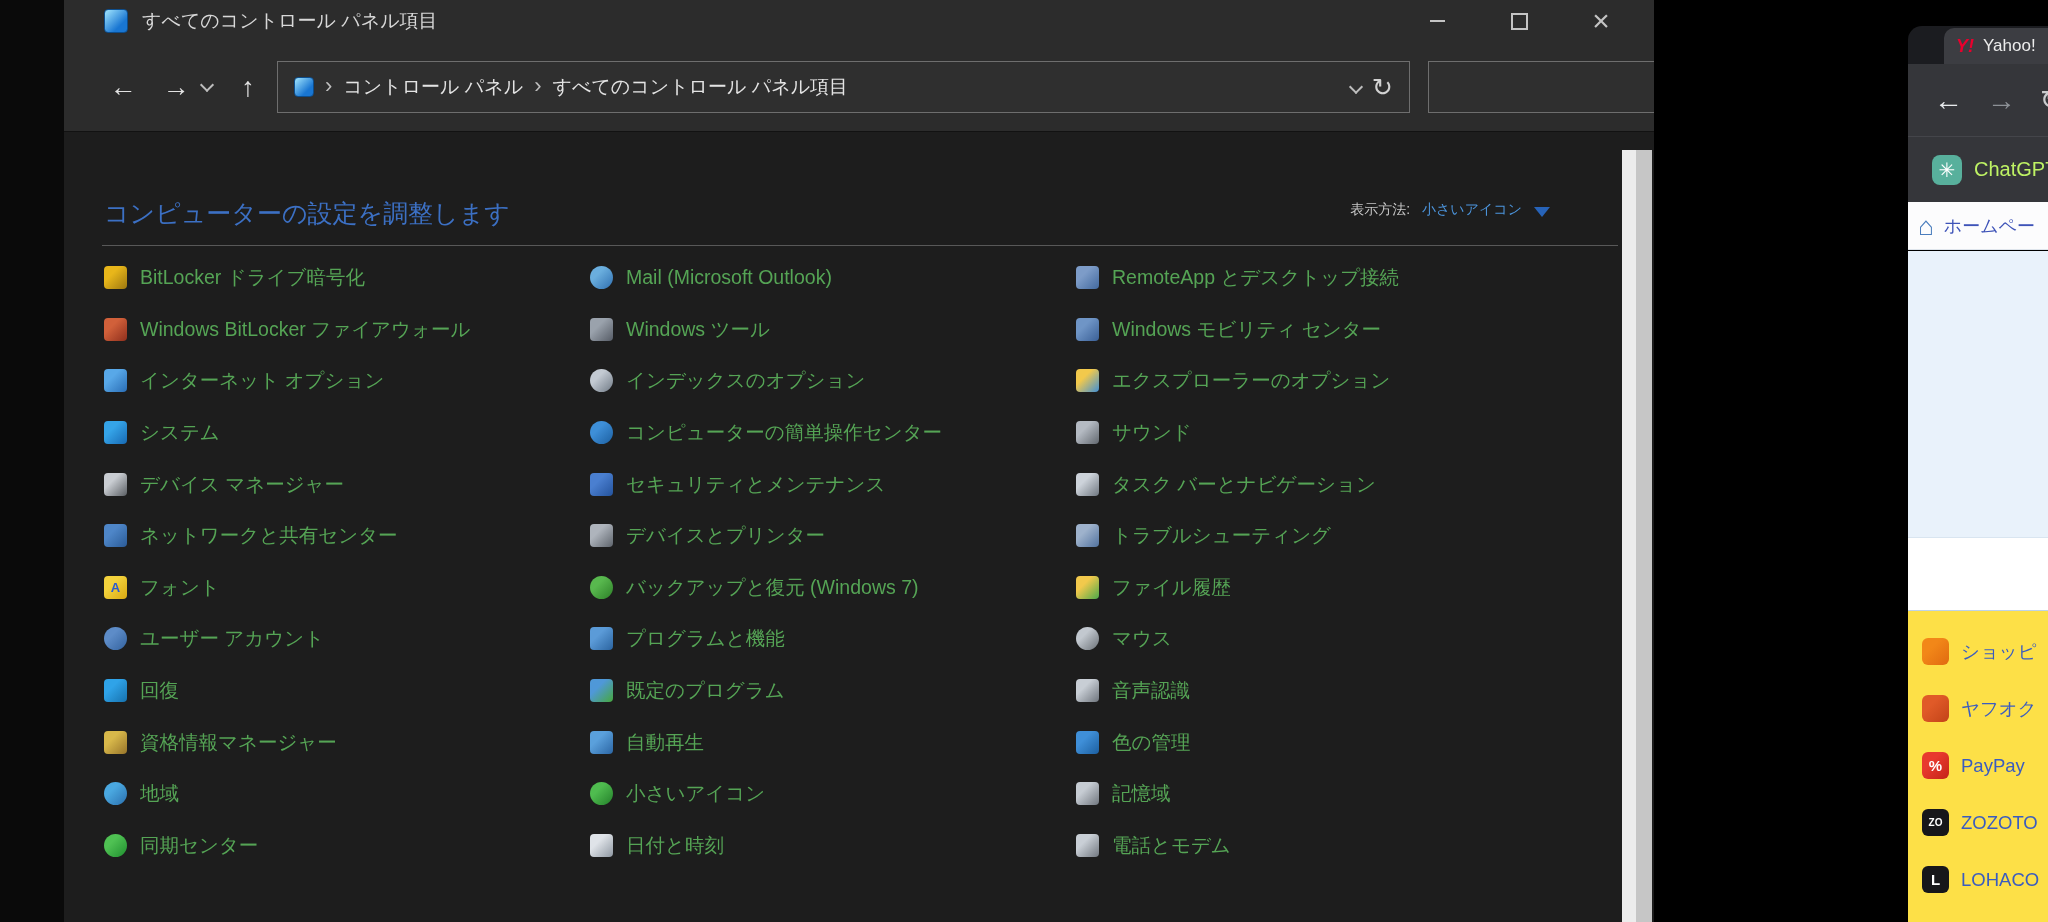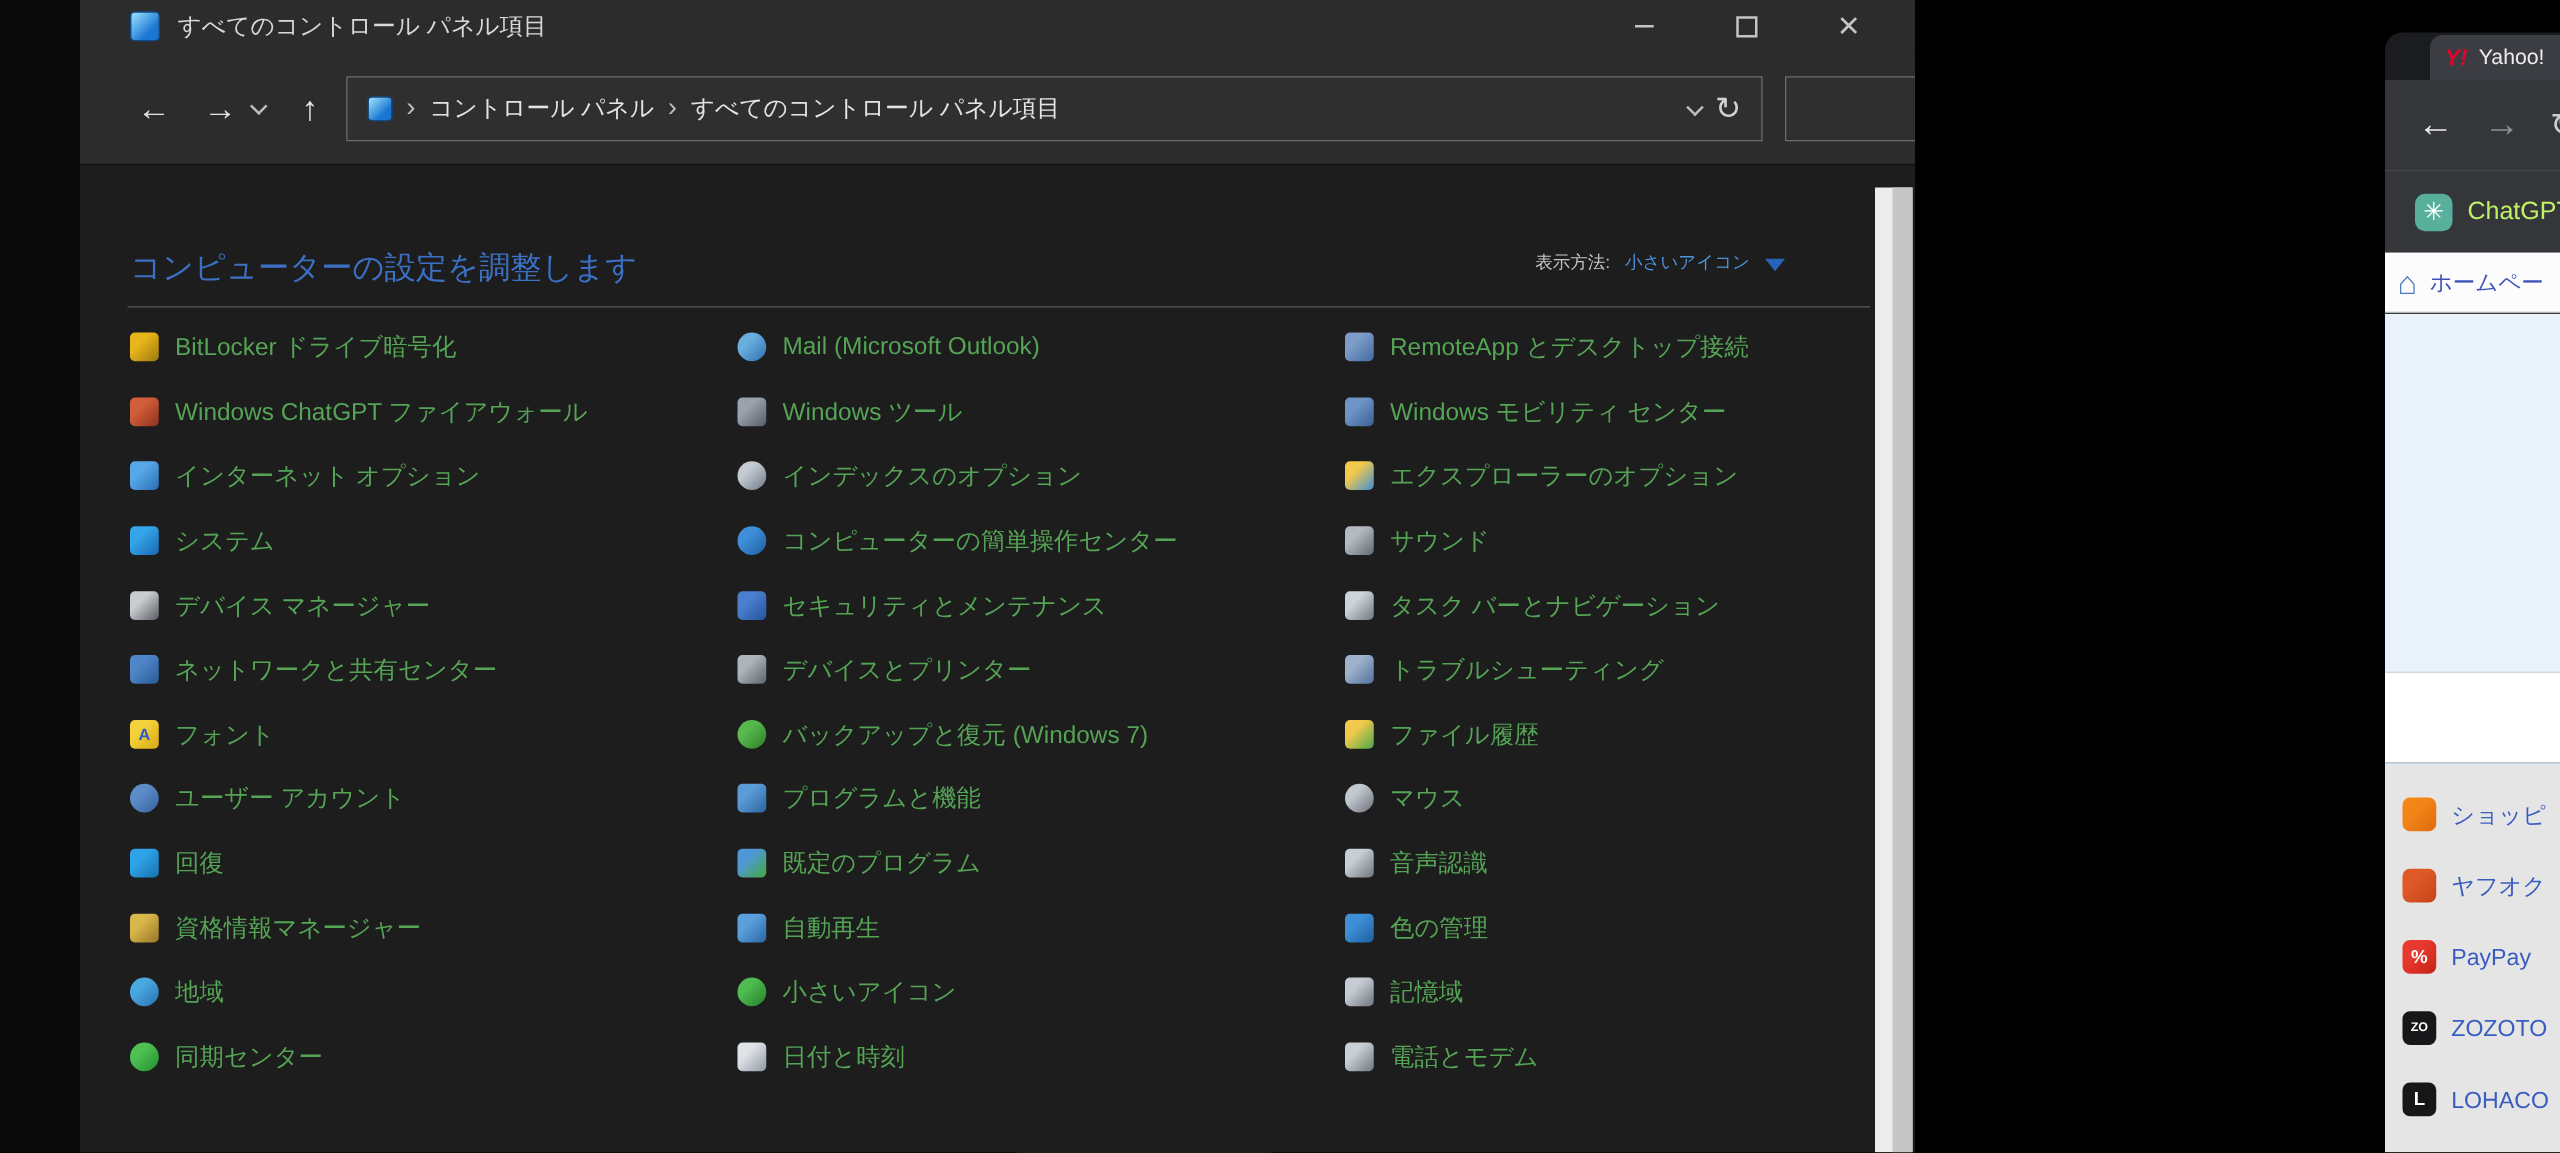--- a/index.html
+++ b/index.html
@@ -4,21 +4,21 @@
 <style>
   *{margin:0;padding:0;box-sizing:border-box}
   html,body{width:2048px;height:922px;overflow:hidden;background:#000;
     font-family:"Liberation Sans","DejaVu Sans",sans-serif}
   body{position:relative}
 
   
   #left-strip{position:absolute;left:0;top:0;width:64px;height:922px;background:#0a0a0a}
 
   
-  #main{position:absolute;left:64px;top:0;width:1468px;height:922px;background:var(--content-bg);overflow:hidden}
+  #main{position:absolute;left:64px;top:0;width:1590px;height:922px;background:var(--content-bg);overflow:hidden}
 
   .titlebar{position:absolute;left:0;top:0;right:0;height:42px;background:var(--chrome-bg);display:flex;align-items:center}
   .app-icon{width:24px;height:24px;margin-left:40px;border-radius:4px;
     background:linear-gradient(135deg,#8ed6f8 10%,#1976d2 70%);border:1px solid #0d4d8c;flex:0 0 auto}
   .title{margin-left:14px;color:#d8d8d8;font-size:19px;white-space:nowrap}
   .win-controls{position:absolute;right:24px;top:0;height:42px;display:flex;align-items:center}
   .wc{width:58px;height:42px;display:flex;align-items:center;justify-content:center;margin-left:24px}
   .wc-min::after{content:"";width:15px;height:2px;background:#c4c4c4}
   .wc-max::after{content:"";width:13px;height:13px;border:2px solid #c4c4c4}
   .wc-close::after{content:"×";color:#c4c4c4;font-size:30px;line-height:30px}
@@ -76,21 +76,21 @@
     border-top:1px solid #44454a;display:flex;align-items:center;gap:12px;padding-left:24px;white-space:nowrap}
   .gpt-icon{width:30px;height:30px;border-radius:8px;background:var(--chatgpt-teal);color:#fff;
     display:inline-flex;align-items:center;justify-content:center;font-size:20px;flex:0 0 auto}
   .bm-label{color:#bef264;font-size:20px}
   .home-row{position:absolute;top:202px;left:0;right:0;height:48px;background:#fcfcfd;
     border-bottom:1px solid #dfe5ec;display:flex;align-items:center;gap:10px;padding-left:10px;white-space:nowrap;overflow:hidden}
   .home-glyph{color:#4a7dbd;font-size:26px;line-height:1}
   .home-label{color:#3e53b8;font-size:18px}
   .band-blue1{position:absolute;top:251px;left:0;right:0;height:287px;background:#e9f2fb;border-bottom:1px solid #d9e5f0}
   .band-white{position:absolute;top:538px;left:0;right:0;height:72px;background:#ffffff}
-  .links-panel{position:absolute;top:610px;left:0;right:0;height:312px;background:#e5e5e5;
+  .links-panel{position:absolute;top:610px;left:0;right:0;height:312px;background:#fde047;
     border-top:1px solid #bed3e7;padding-top:12px;overflow:hidden}
   .link-item{height:57px;display:flex;align-items:center;gap:12px;padding-left:14px;white-space:nowrap;overflow:hidden}
   .link-item .ic{width:27px;height:27px;border-radius:6px;font-size:10px;letter-spacing:0}
   .link-item .lbl{font-size:18.5px;color:var(--browser-link-blue)}
 </style>
 </head>
 <body>
 
 <div id="left-strip"></div>
 
@@ -141,21 +141,21 @@
 
   <div class="divider"></div>
 
   <div class="col" id="col1">
       <div class="cp-item">
         <span class="ic sq" style="background: linear-gradient(135deg, rgb(232, 182, 26) 35%, rgb(156, 119, 16));"></span>
         <span class="lbl">BitLocker ドライブ暗号化</span>
       </div>
       <div class="cp-item">
         <span class="ic sq" style="background: linear-gradient(135deg, rgb(209, 96, 58) 35%, rgb(143, 47, 29));"></span>
-        <span class="lbl">Windows ChatGPT ファイアウォール</span>
+        <span class="lbl">Windows BitLocker ファイアウォール</span>
       </div>
       <div class="cp-item">
         <span class="ic sq" style="background: linear-gradient(135deg, rgb(88, 168, 232) 35%, rgb(42, 109, 181));"></span>
         <span class="lbl">インターネット オプション</span>
       </div>
       <div class="cp-item">
         <span class="ic sq" style="background: linear-gradient(135deg, rgb(53, 164, 232) 35%, rgb(23, 105, 179));"></span>
         <span class="lbl">システム</span>
       </div>
       <div class="cp-item">

